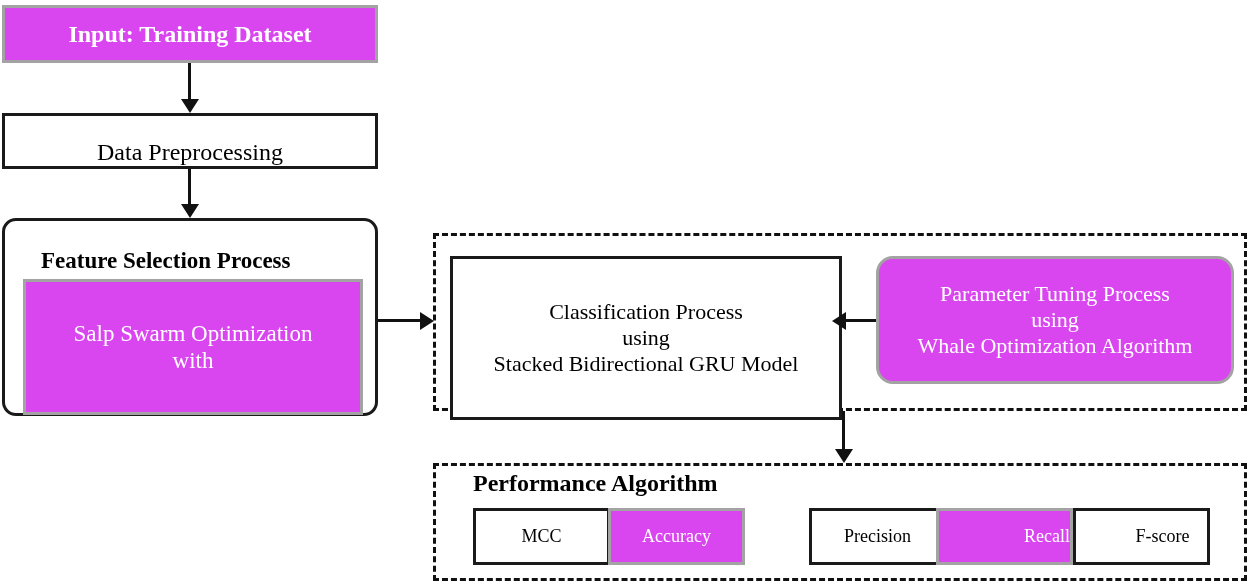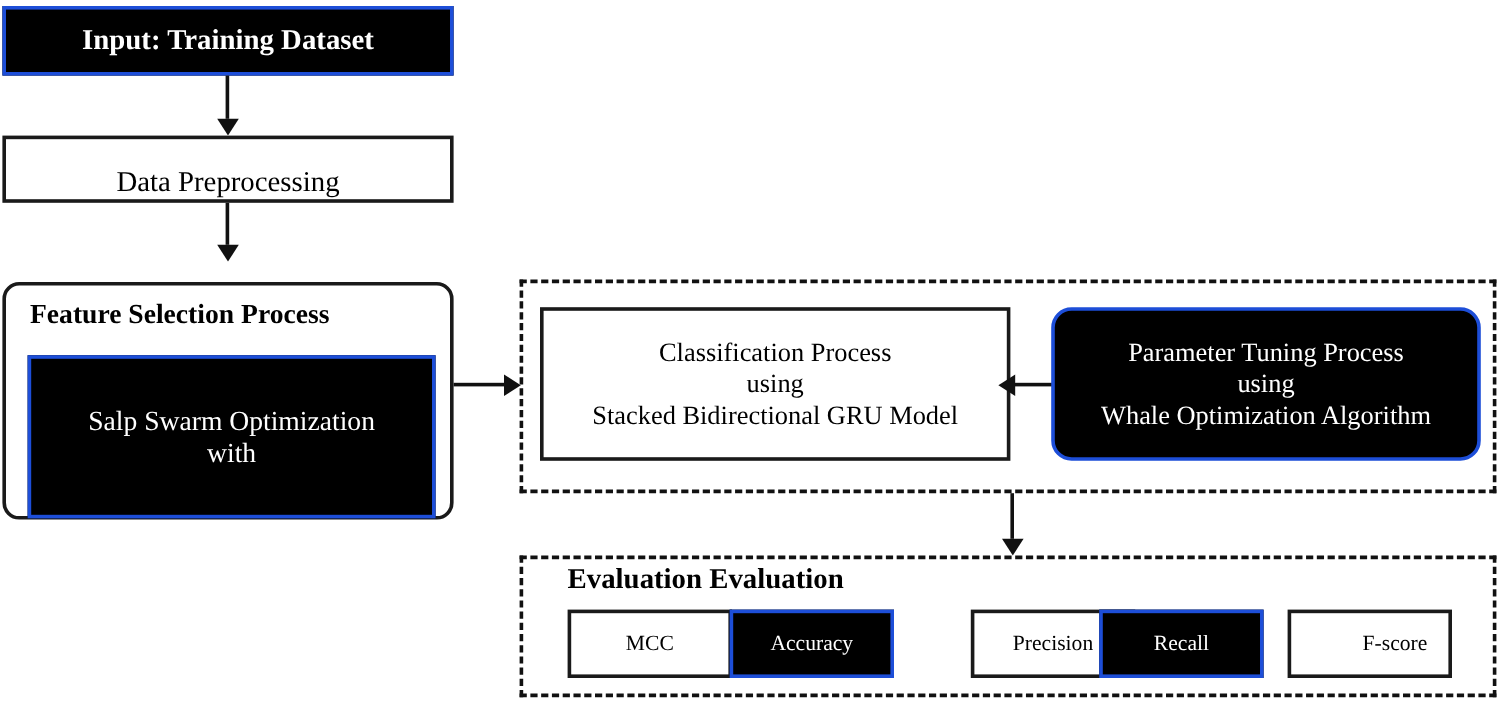--- a/index.html
+++ b/index.html
@@ -24,22 +24,22 @@
     justify-content: center;
     text-align: center;
     line-height: 1.18;
   }
   .solid-light {
     background: #ffffff;
     border: 3px solid #1a1a1a;
     color: #000000;
   }
   .solid-dark {
-    background: #000000;
-    border: 3px solid #1d4ed8;
+    background: #d946ef;
+    border: 3px solid #a3a3a3;
     color: #ffffff;
   }
   .dashed-container {
     position: absolute;
     box-sizing: border-box;
     border: 3px dashed #111111;
     background: transparent;
   }
   .bold {
     font-weight: bold;
@@ -53,43 +53,42 @@
   #preprocess-box {
     left: 2px; top: 113px; width: 376px; height: 56px;
     font-size: 24px;
     justify-content: flex-end;
   }
   #feature-box {
     left: 2px; top: 218px; width: 376px; height: 198px;
     border-radius: 14px;
     justify-content: flex-start;
     align-items: stretch;
-    padding: 0;
-    margin-top: 17px;
+    padding: 16px;
   }
   #feature-title {
     font-size: 23px;
     font-weight: bold;
     text-align: left;
     padding: 10px 0 6px 20px;
     color: #000;
   }
   #feature-inner {
     position: absolute;
     left: 18px; top: 58px; width: 340px; height: 136px;
     font-size: 23px;
     text-align: center;
   }
 
   
   #model-group {
     left: 433px; top: 233px; width: 814px; height: 178px;
   }
   #classify-box {
-    left: 450px; top: 256px; width: 392px; height: 128px;
+    left: 450px; top: 256px; width: 392px; height: 164px;
     font-size: 22px;
   }
   #tuning-box {
     left: 876px; top: 256px; width: 358px; height: 128px;
     font-size: 22px;
     border-radius: 17px;
   }
 
   
   #eval-group {
@@ -103,21 +102,21 @@
     color: #000;
     white-space: nowrap;
   }
   .metric-box {
     top: 508px; width: 137px; height: 57px;
     font-size: 18px;
   }
   #metric-0 { left: 473px; }
   #metric-1 { left: 608px; }
   #metric-2 { left: 773px; margin-left: 36px; }
-  #metric-3 { left: 916px; }
+  #metric-3 { left: 936px; align-items: flex-end; }
   #metric-4 { left: 1073px; padding-left: 42px; }
 
   
   .arrow {
     position: absolute;
   }
   .v-line {
     position: absolute;
     width: 3px;
     background: #111111;
@@ -220,21 +219,21 @@
     <span>Whale Optimization Algorithm</span>
   </div>
 
   <div class="arrow">
     <div class="v-line" id="arrow5-line"></div>
     <div class="head-down" id="arrow5-head"></div>
   </div>
 
   <div class="dashed-container" id="eval-group"></div>
 
-  <div id="eval-title">Evaluation Evaluation</div>
+  <div id="eval-title">Performance Algorithm</div>
 
   <div class="box solid-light metric-box" id="metric-0">
     <span>MCC</span>
   </div>
   <div class="box solid-dark metric-box" id="metric-1">
     <span>Accuracy</span>
   </div>
   <div class="box solid-light metric-box" id="metric-2">
     <span>Precision</span>
   </div>

